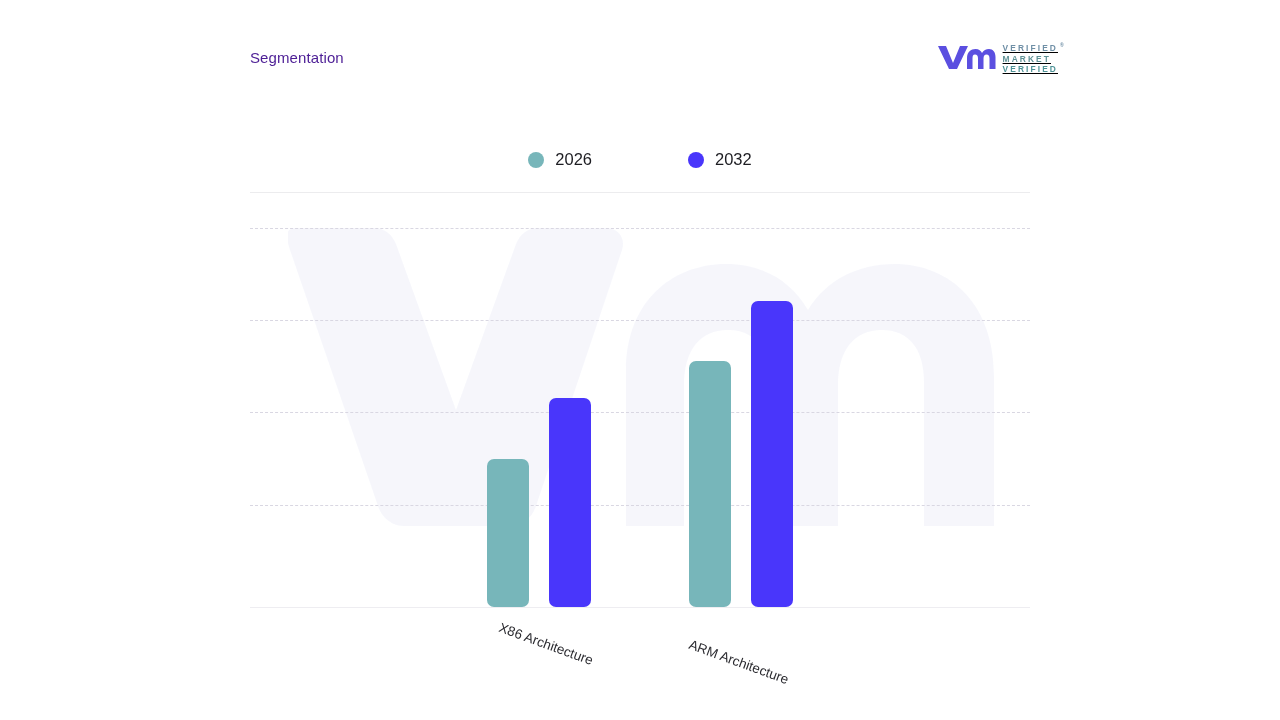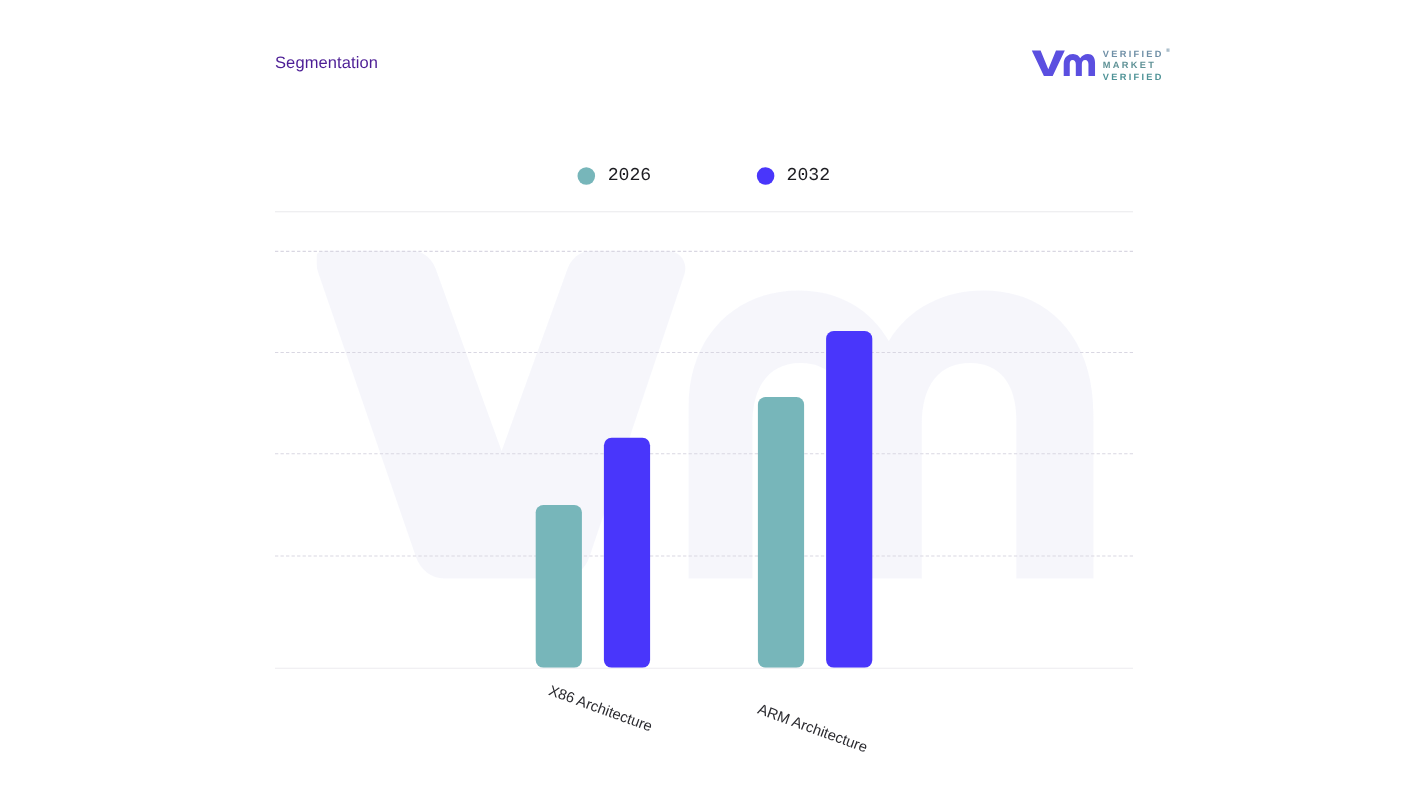--- a/index.html
+++ b/index.html
@@ -41,20 +41,21 @@
   }
 
   
   .logo {
     position: absolute;
     right: 222px;
     top: 43px;
     display: flex;
     align-items: center;
     gap: 7px;
+    text-decoration: underline;
   }
   .logo-mark { display: block; }
   .logo-words {
     display: flex;
     flex-direction: column;
     justify-content: center;
     gap: 1.5px;
   }
   .logo-line {
     font-size: 8.4px;
@@ -94,21 +95,20 @@
   }
   .legend-dot {
     width: 16px;
     height: 16px;
     border-radius: 50%;
     flex: none;
   }
   .legend-text {
     font-size: 16.5px;
     color: #1d1d22;
-    font-family: Liberation Mono, monospace;
   }
 
   
   .divider {
     position: absolute;
     left: 250px;
     top: 192px;
     width: 780px;
     height: 1px;
     background: #ececee;

